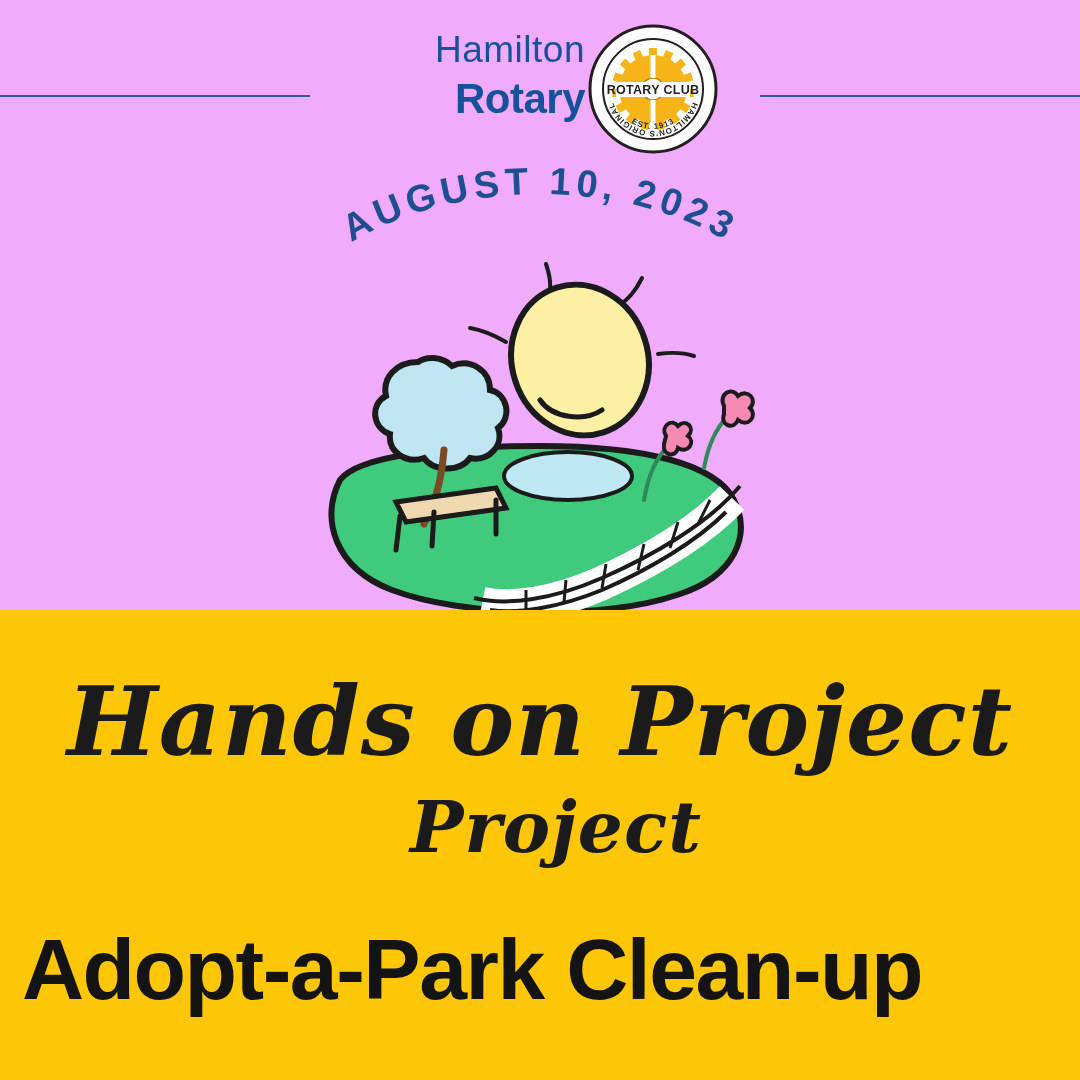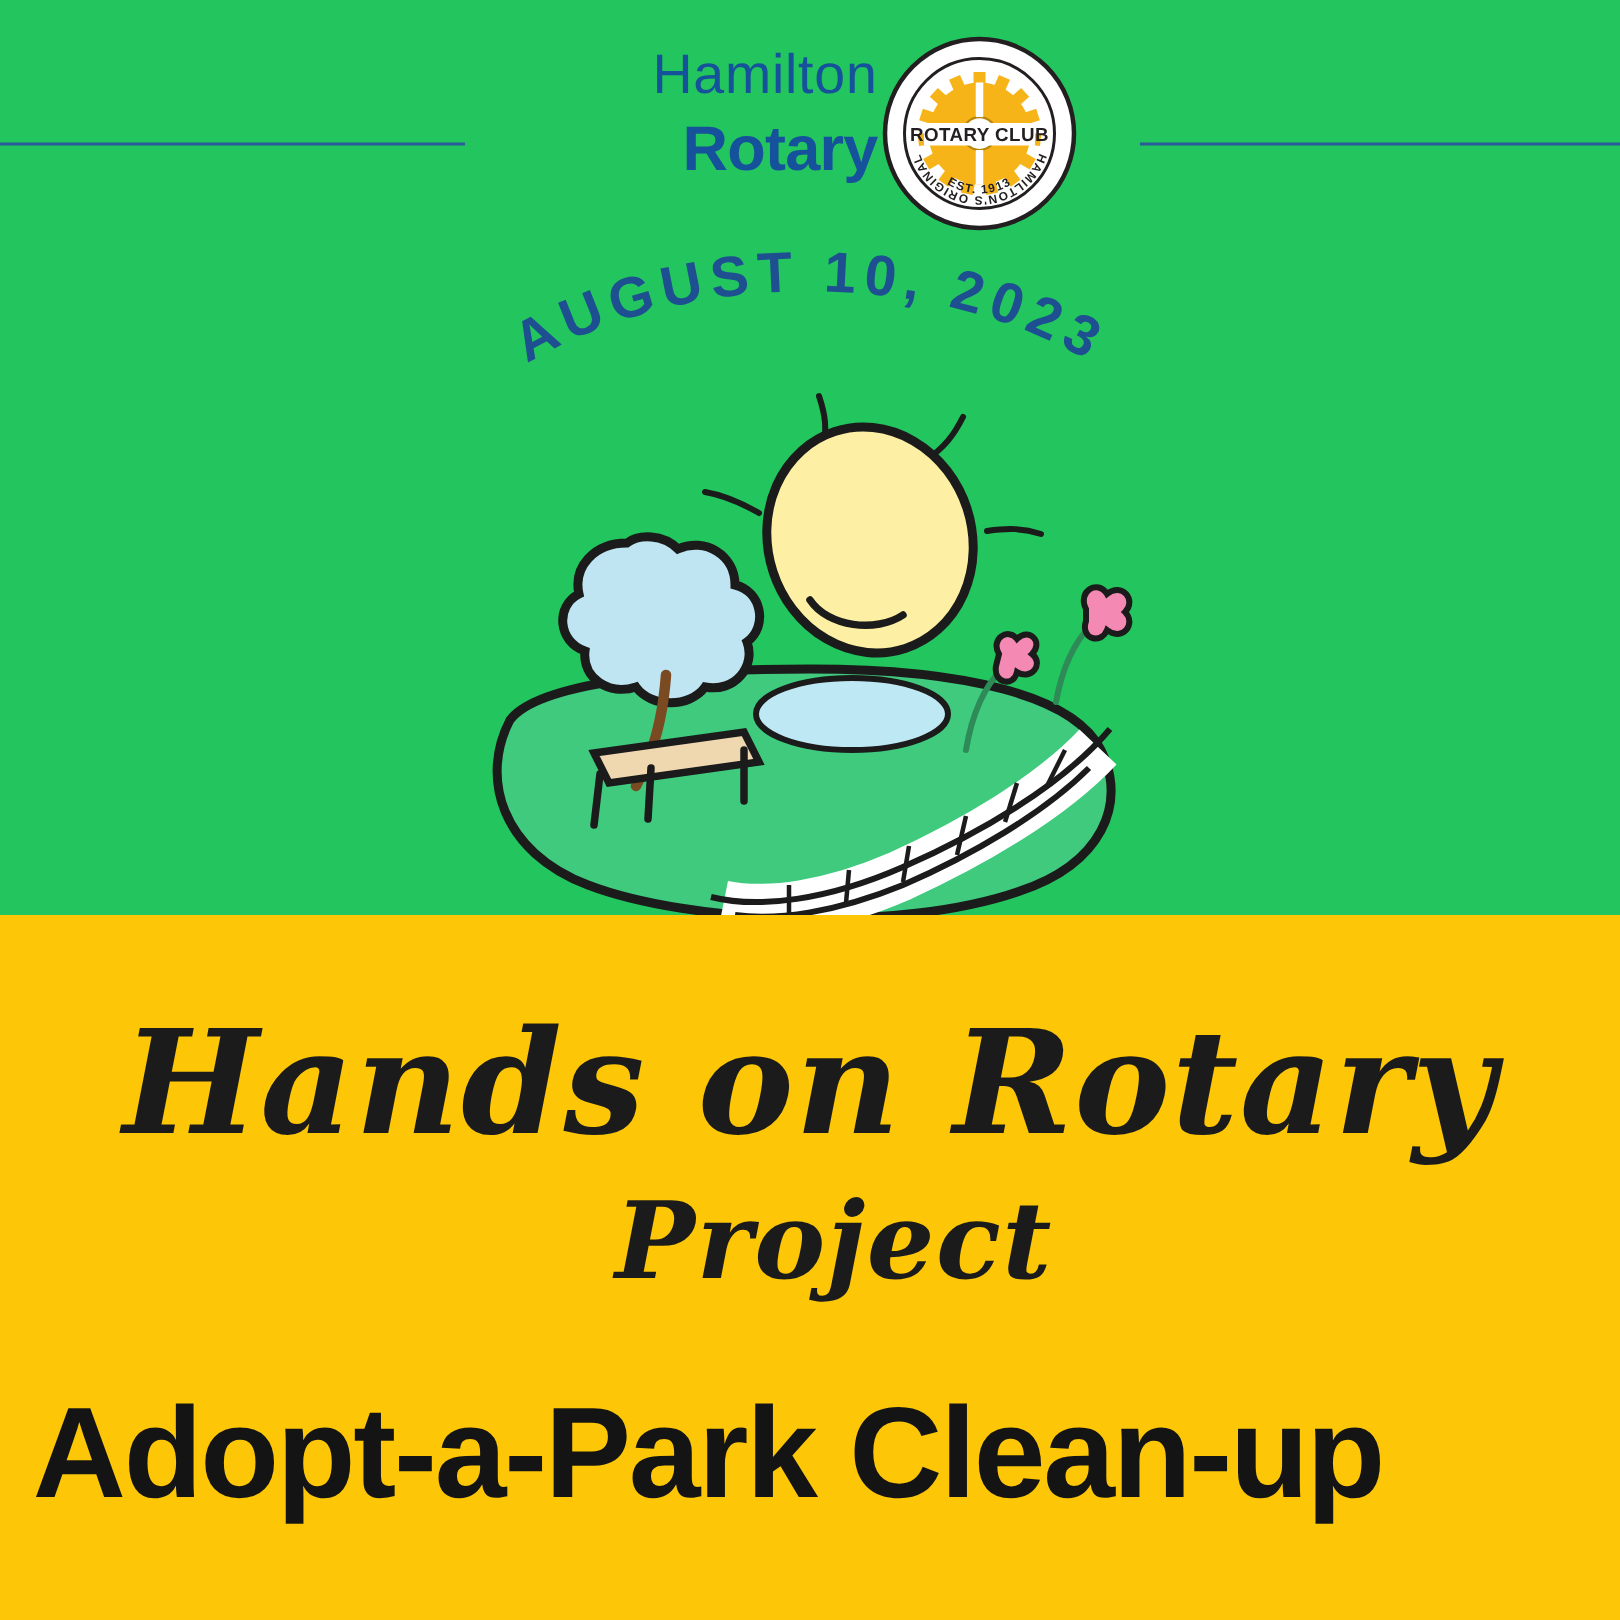--- a/index.html
+++ b/index.html
@@ -4,21 +4,21 @@
 <style>
   html, body {
     margin: 0;
     padding: 0;
     background: #ffffff;
   }
   #poster {
     position: relative;
     width: 1080px;
     height: 1080px;
-    background: #22c55e;
+    background: #f0abfc;
     overflow: hidden;
     font-family: "Liberation Sans", sans-serif;
   }
 
   
   .header {
     position: absolute;
     top: 0;
     left: 0;
     width: 1080px;
@@ -246,18 +246,18 @@
 
     <g>
       <path d="M 344 250 C 348 226 356 208 368 196" fill="none" stroke="#2e8b57" stroke-width="4" stroke-linecap="round"></path>
       <path d="M 366 186 c -6 -10 6 -18 12 -10 c 8 -8 18 2 10 10 c 8 6 0 18 -10 12 c -2 10 -16 8 -14 -4 z" fill="#f489b4" stroke="#1b1b1b" stroke-width="4"></path>
       <path d="M 404 218 C 408 196 416 178 428 166" fill="none" stroke="#2e8b57" stroke-width="4" stroke-linecap="round"></path>
       <path d="M 424 156 c -6 -12 8 -20 14 -10 c 10 -8 20 4 12 12 c 8 8 -2 20 -12 12 c -4 10 -18 6 -14 -6 z" fill="#f489b4" stroke="#1b1b1b" stroke-width="4"></path>
     </g>
   </svg>
 
   <div class="band">
-    <div class="script-line script-1">Hands on Rotary</div>
+    <div class="script-line script-1">Hands on Project</div>
     <div class="script-line script-2">Project</div>
     <div class="headline">Adopt-a-Park Clean-up</div>
   </div>
 
 </div>
 
 </body></html>

